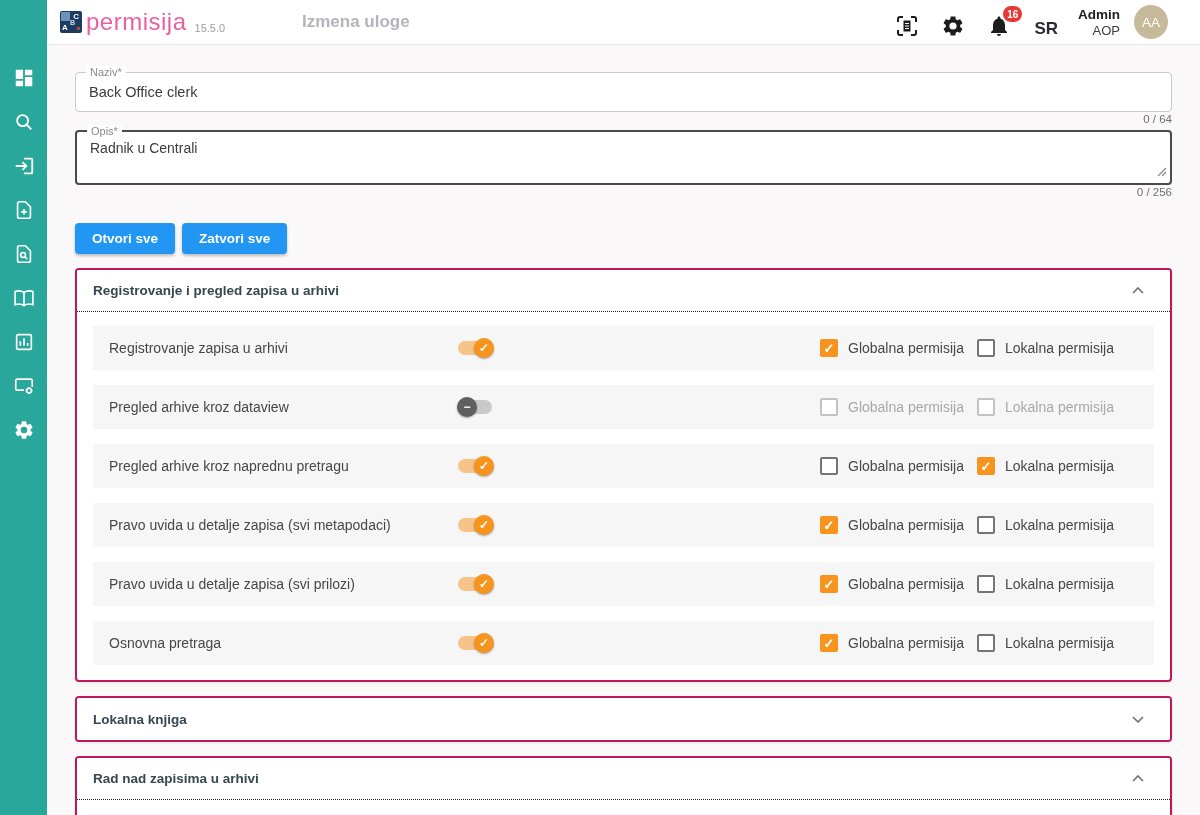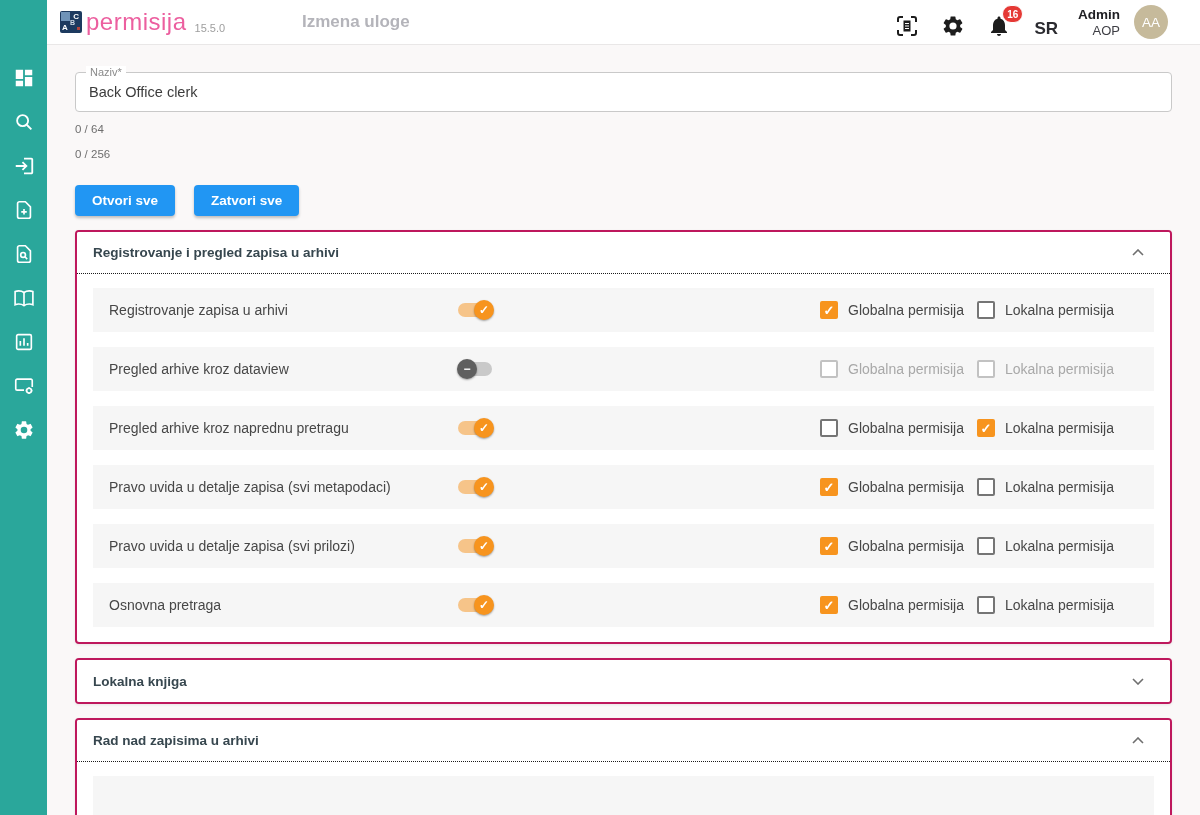--- a/index.html
+++ b/index.html
@@ -73,29 +73,29 @@
   .field { position:relative; background:#fff; border-radius:4px; }
   .field-label {
     position:absolute; top:-7px; left:10px; background:#fff;
     padding:0 4px; font-size:11px; color:#8a8a8a; line-height:13px;
   }
   .field-naziv { margin-top:27px; height:40px; border:1px solid #c9c9c9; }
   .field-naziv input {
     width:100%; height:100%; border:none; outline:none; background:transparent;
     padding:0 13px; font-size:14.5px; color:#3c3c3c; font-family:inherit;
   }
-  .counter { margin-top:11px; height:14px; font-size:11.5px; color:#6e6e6e; text-align:left; }
+  .counter { margin-top:1px; height:14px; font-size:11.5px; color:#6e6e6e; text-align:right; }
   .field-opis { margin-top:3px; height:55px; border:2px solid #4a4a4a; }
   .field-opis textarea {
     width:100%; height:100%; border:none; outline:none; resize:none; background:transparent;
     padding:8px 13px; font-size:14px; color:#3c3c3c; font-family:inherit;
   }
   .resize-handle { position:absolute; right:3px; bottom:2px; cursor:nwse-resize; }
 
-  .btn-row { margin-top:23px; display:flex; gap:19px; }
+  .btn-row { margin-top:23px; display:flex; gap:7px; }
   .btn {
     height:31px; padding:0 17px; background:#2196f3; color:#fff;
     border:none; border-radius:4px; font-size:13.5px; font-weight:700;
     font-family:inherit; cursor:pointer; box-shadow:0 2px 3px rgba(0,0,0,.24);
   }
 
   
   .panel {
     margin-top:14px; background:#fff; border:2px solid #be185d; border-radius:4px;
     box-shadow:0 1px 3px rgba(0,0,0,.08); overflow:hidden;
@@ -266,20 +266,29 @@
 </header>
 
 <main class="main">
 
   <div class="field field-naziv">
     <span class="field-label">Naziv*</span>
     <input type="text" value="Back Office clerk" style="">
   </div>
   <div class="counter">0 / 64</div>
 
+  <div class="field field-opis">
+    <span class="field-label">Opis*</span>
+    <textarea style="">Radnik u Centrali</textarea>
+    <span class="resize-handle">
+      <svg width="10" height="10" viewBox="0 0 10 10">
+          <path d="M9 1L1 9M9 5L5 9" stroke="#8a8a8a" stroke-width="1.2" fill="none"></path>
+        </svg>
+    </span>
+  </div>
   <div class="counter">0 / 256</div>
 
   <div class="btn-row">
     <button class="btn">Otvori sve</button>
     <button class="btn">Zatvori sve</button>
   </div>
 
   <section class="panel">
     <div class="panel-header dotted">
       <span class="panel-title">Registrovanje i pregled zapisa u arhivi</span>

